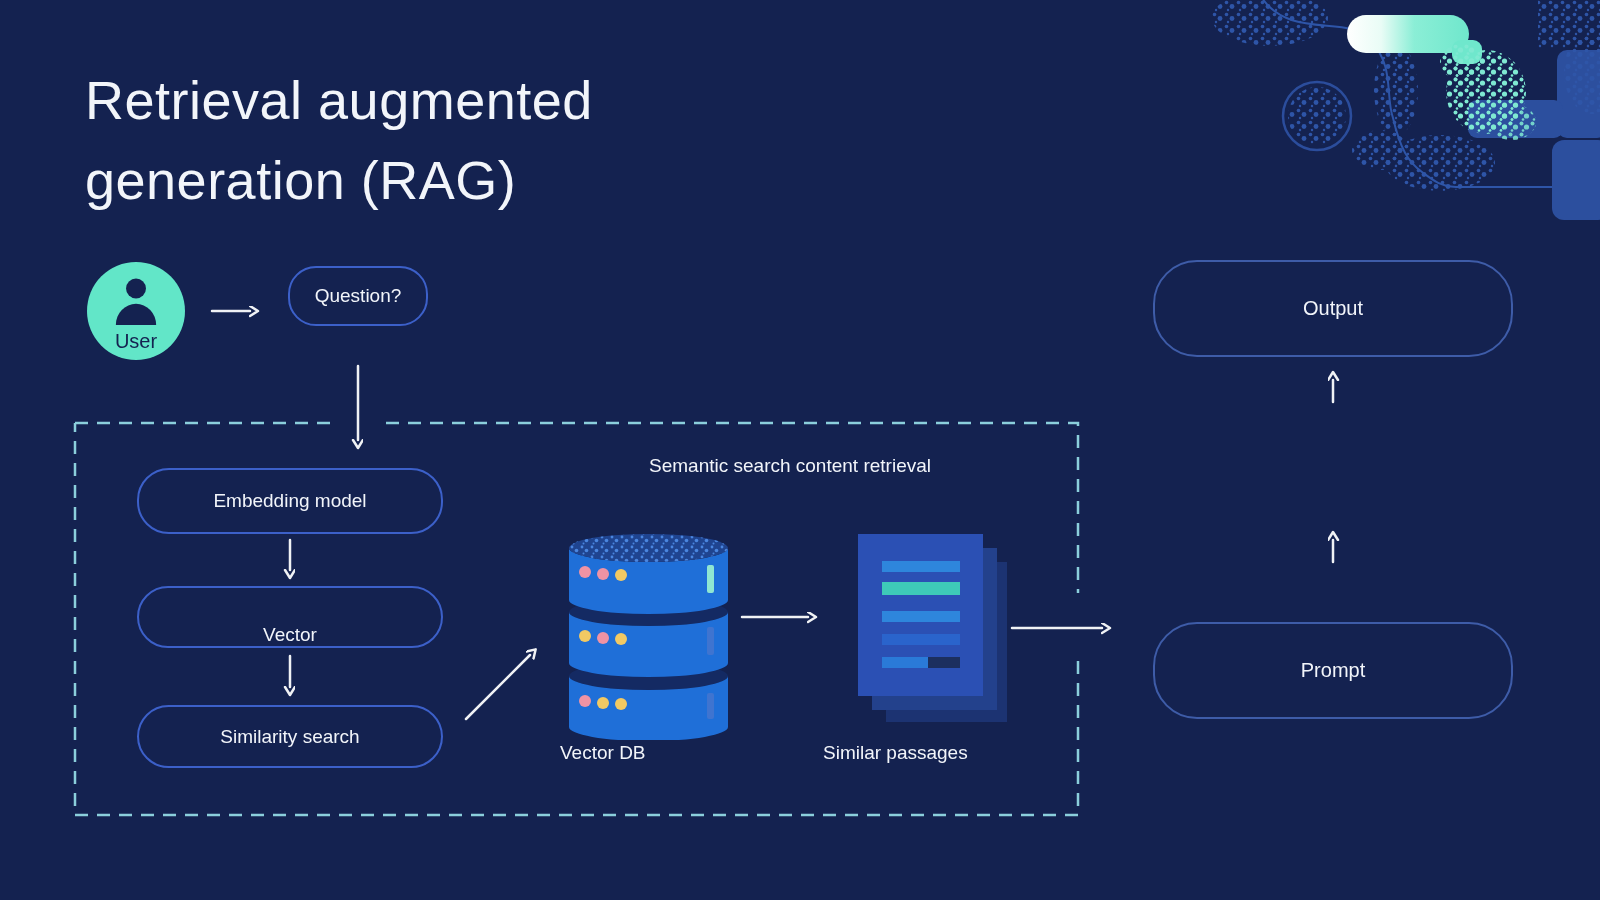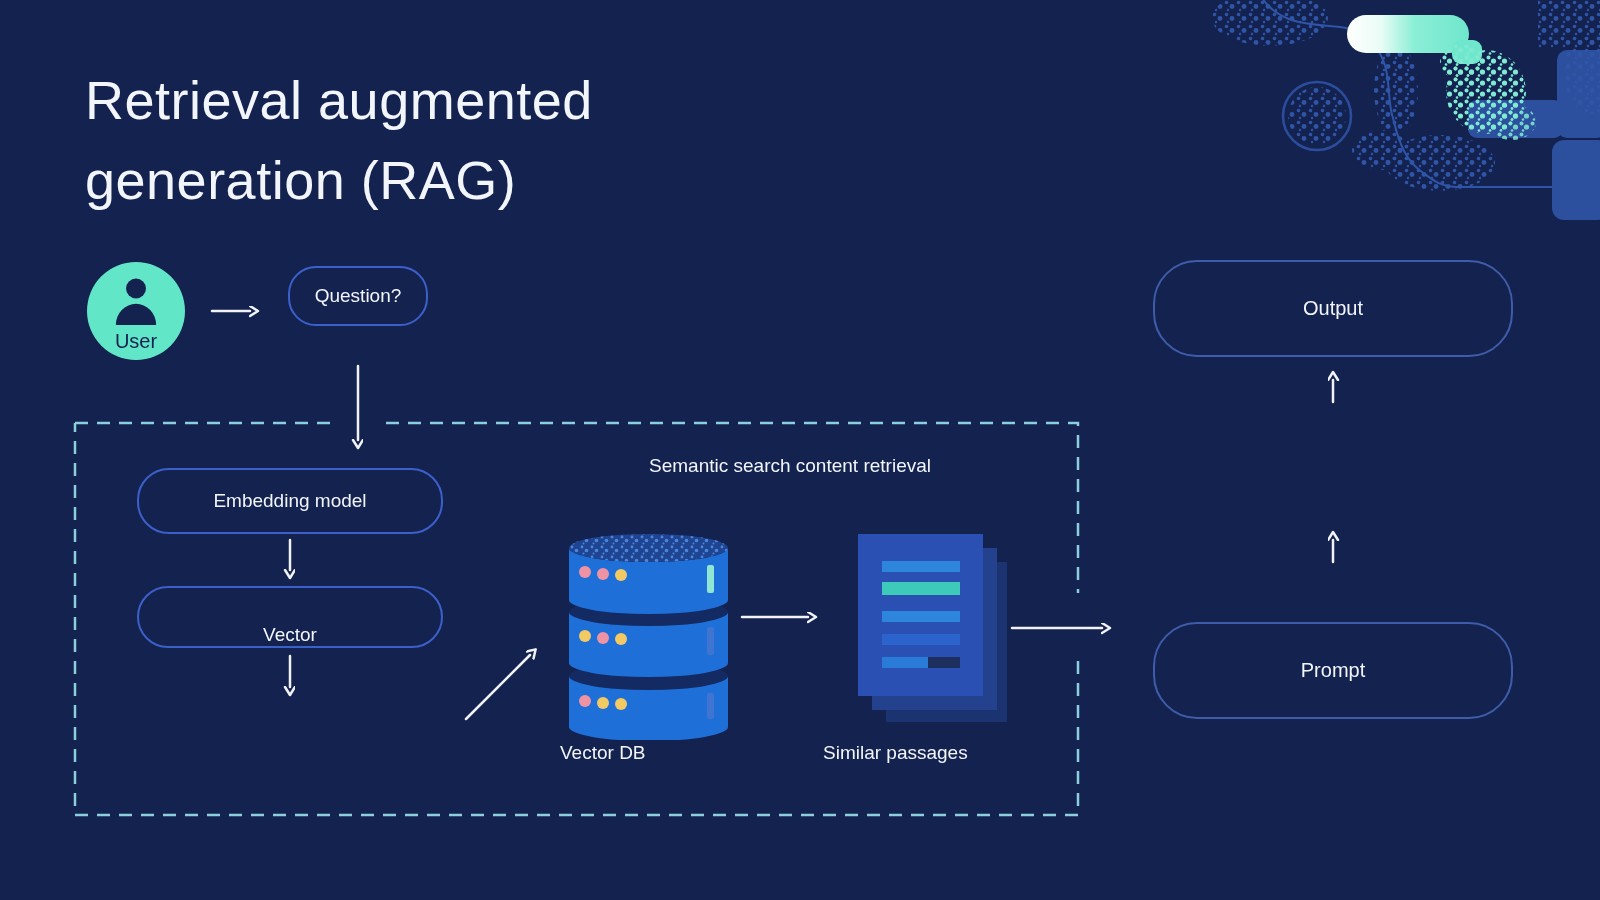--- a/index.html
+++ b/index.html
@@ -121,20 +121,23 @@
   <div class="node" style="left:288px;top:266px;width:140px;height:60px;border-radius:28px;">
     <span>Question?</span>
   </div>
 
   <div class="node" style="left:137px;top:468px;width:306px;height:66px;">
     <span>Embedding model</span>
   </div>
   <div class="node" style="left:137px;top:586px;width:306px;height:62px;align-items:flex-end;">
     <span>Vector</span>
   </div>
+  <div class="node" style="left:137px;top:705px;width:306px;height:63px;">
+    <span>Similarity search</span>
+  </div>
 
   <div class="panel-heading">Semantic search content retrieval</div>
 
   <svg class="illus" style="left:560px;top:515px;" width="180" height="225" viewBox="0 0 180 225">
     <defs>
       <pattern id="dbTopDots" width="10" height="10" patternUnits="userSpaceOnUse">
         <circle cx="2" cy="2" r="1.4" fill="#4a86e0"></circle>
         <circle cx="6.5" cy="5.5" r="1.8" fill="#4a86e0"></circle>
         <circle cx="3.5" cy="8.5" r="1" fill="#4a86e0"></circle>
       </pattern>

